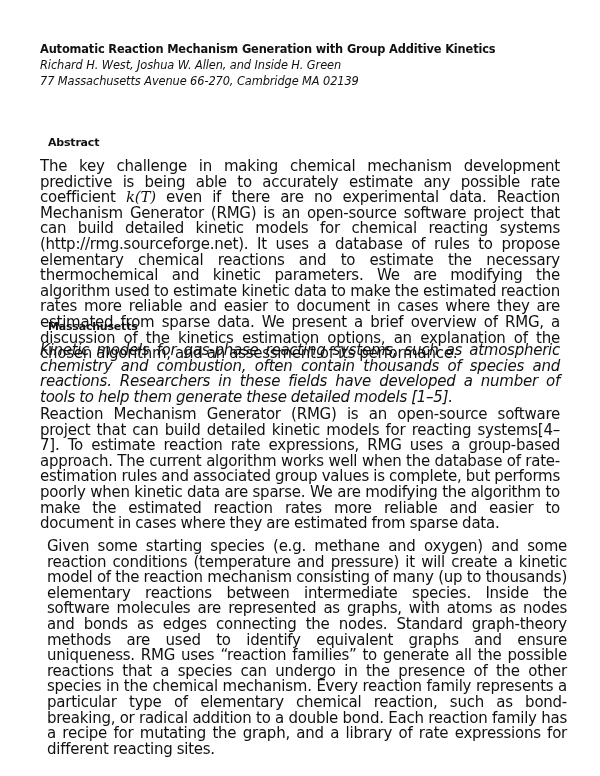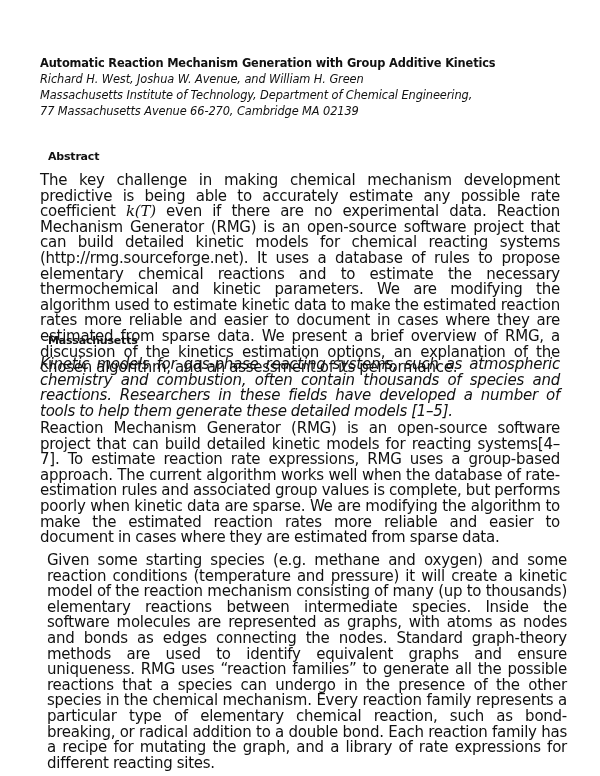--- a/index.html
+++ b/index.html
@@ -11,21 +11,21 @@
       width: 600px;
       height: 776px;
       position: relative;
       overflow: hidden;
       font-family: "DejaVu Sans", sans-serif;
       color: #111;
     }
     .page {
       position: absolute;
       left: 40px;
-      top: 55px;
+      top: 41px;
       width: 520px;
     }
     .title {
       font-weight: bold;
       font-size: 11.4px;
       line-height: 16px;
       margin: 0;
       letter-spacing: -0.15px;
     }
     .meta-line {
@@ -60,22 +60,21 @@
     #intro-para-1 { position: absolute; top: 302px; left: 0; width: 520px; font-style: italic; }
     #intro-para-2 { position: absolute; top: 366px; left: 0; width: 520px; }
     #sec-auto-heading { position: absolute; top: 466px; left: 0; }
     #auto-para { position: absolute; top: 498px; left: 0; width: 520px; margin-left: 7px; }
   </style>
 </head>
 <body>
 
 <div class="page">
   <p class="title">Automatic Reaction Mechanism Generation with Group Additive Kinetics</p>
-  <p class="meta-line">Richard H. West, Joshua W. Avenue, and William H. Green</p>
-  <p class="meta-line">Massachusetts Institute of Technology, Department of Chemical Engineering,</p>
+  <p class="meta-line">Richard H. West, Joshua W. Allen, and Inside H. Green</p>
   <p class="meta-line">77 Massachusetts Avenue 66-270, Cambridge MA 02139</p>
 
   <p class="heading" id="sec-abstract-heading">Abstract</p>
   <p class="para" id="abstract-para"><span>The key challenge in making chemical mechanism development predictive is being able to accurately estimate any possible rate coefficient </span><span class="kt">k(T)</span><span> even if there are no experimental data.  Reaction Mechanism Generator (RMG) is an open-source software project that can build detailed kinetic models for chemical reacting systems (http://rmg.sourceforge.net).  It uses a database of rules to propose elementary chemical reactions and to estimate the necessary thermochemical and kinetic parameters.  We are modifying the algorithm used to estimate kinetic data to make the estimated reaction rates more reliable and easier to document in cases where they are estimated from sparse data.  We present a brief overview of RMG, a discussion of the kinetics estimation options, an explanation of the chosen algorithm, and an assessment of its performance.</span></p>
 
   <p class="heading" id="sec-intro-heading">Massachusetts</p>
   <p class="para" id="intro-para-1">Kinetic models for gas-phase reacting systems, such as atmospheric chemistry and combustion, often contain thousands of species and reactions.  Researchers in these fields have developed a number of tools to help them generate these detailed models [1–5].</p>
   <p class="para" id="intro-para-2">Reaction Mechanism Generator (RMG) is an open-source software project that can build detailed kinetic models for reacting systems[4–7].  To estimate reaction rate expressions, RMG uses a group-based approach. The current algorithm works well when the database of rate-estimation rules and associated group values is complete, but performs poorly when kinetic data are sparse.  We are modifying the algorithm to make the estimated reaction rates more reliable and easier to document in cases where they are estimated from sparse data.</p>
 
   <p class="para" id="auto-para">Given some starting species (e.g. methane and oxygen) and some reaction conditions (temperature and pressure) it will create a kinetic model of the reaction mechanism consisting of many (up to thousands) elementary reactions between intermediate species. Inside the software molecules are represented as graphs, with atoms as nodes and bonds as edges connecting the nodes.  Standard graph-theory methods are used to identify equivalent graphs and ensure uniqueness.  RMG uses “reaction families” to generate all the possible reactions that a species can undergo in the presence of the other species in the chemical mechanism.  Every reaction family represents a particular type of elementary chemical reaction, such as bond-breaking, or radical addition to a double bond.  Each reaction family has a recipe for mutating the graph, and a library of rate expressions for different reacting sites.</p>

